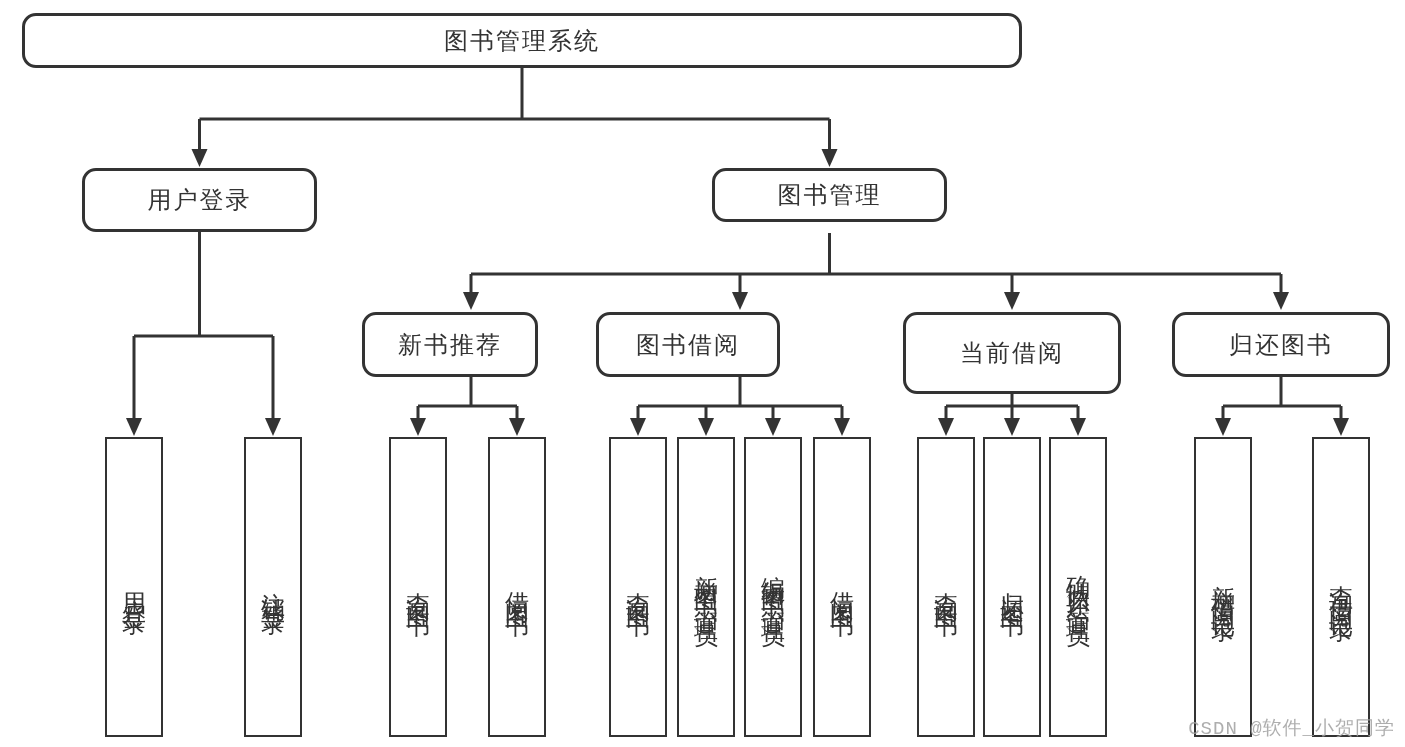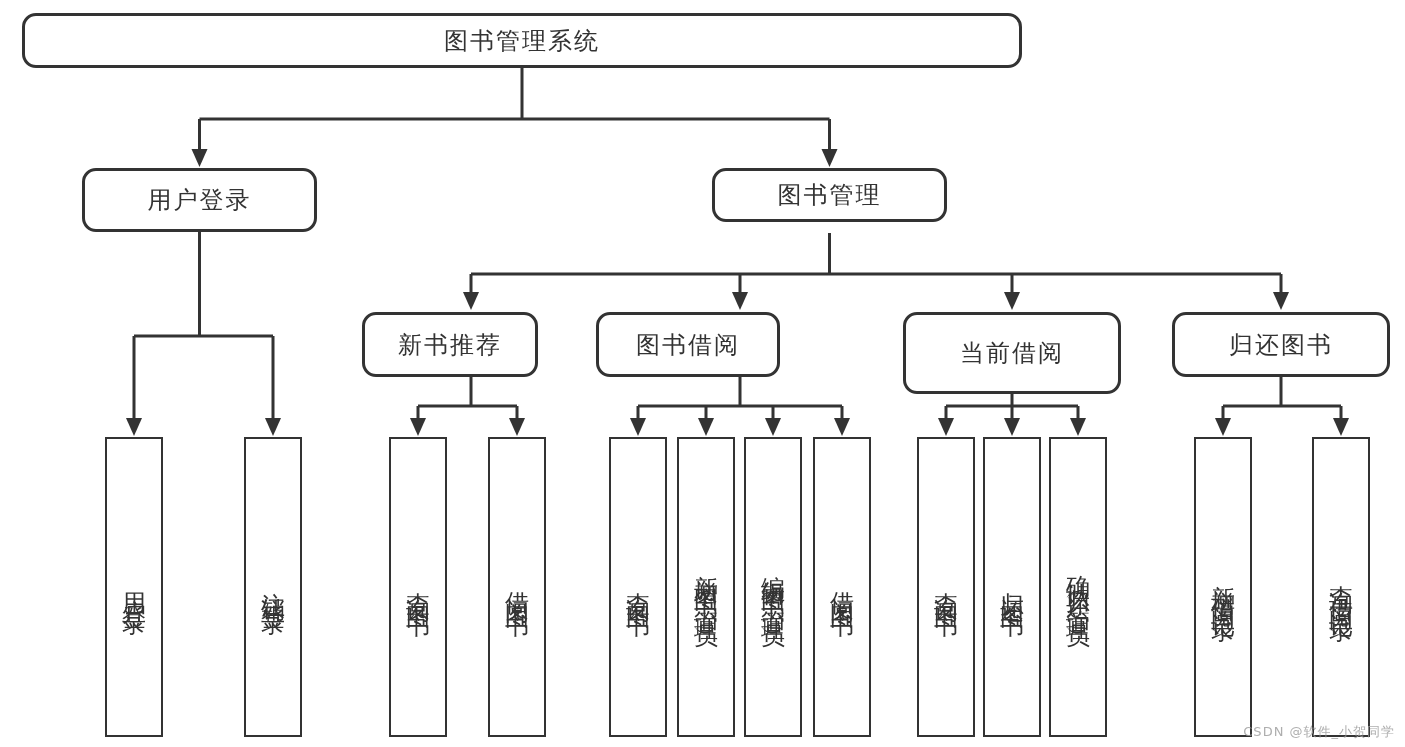--- a/index.html
+++ b/index.html
@@ -43,25 +43,26 @@
     font-size: 24px;
     writing-mode: vertical-rl;
     text-orientation: mixed;
     letter-spacing: 7px;
     line-height: 1;
   }
   #watermark {
     position: absolute;
     right: 10px;
     bottom: 6px;
-    font-size: 13px;
+    font-size: 19px;
     color: rgba(160, 160, 160, 0.85);
     letter-spacing: 1px;
     z-index: 3;
     white-space: nowrap;
+    font-family: Liberation Mono, monospace;
   }
 </style>
 </head>
 <body>
 
 <div id="canvas">
 
   <svg id="wires" width="1405" height="747" viewBox="0 0 1405 747">
     <g stroke="#333333" stroke-width="3" fill="none">
 

